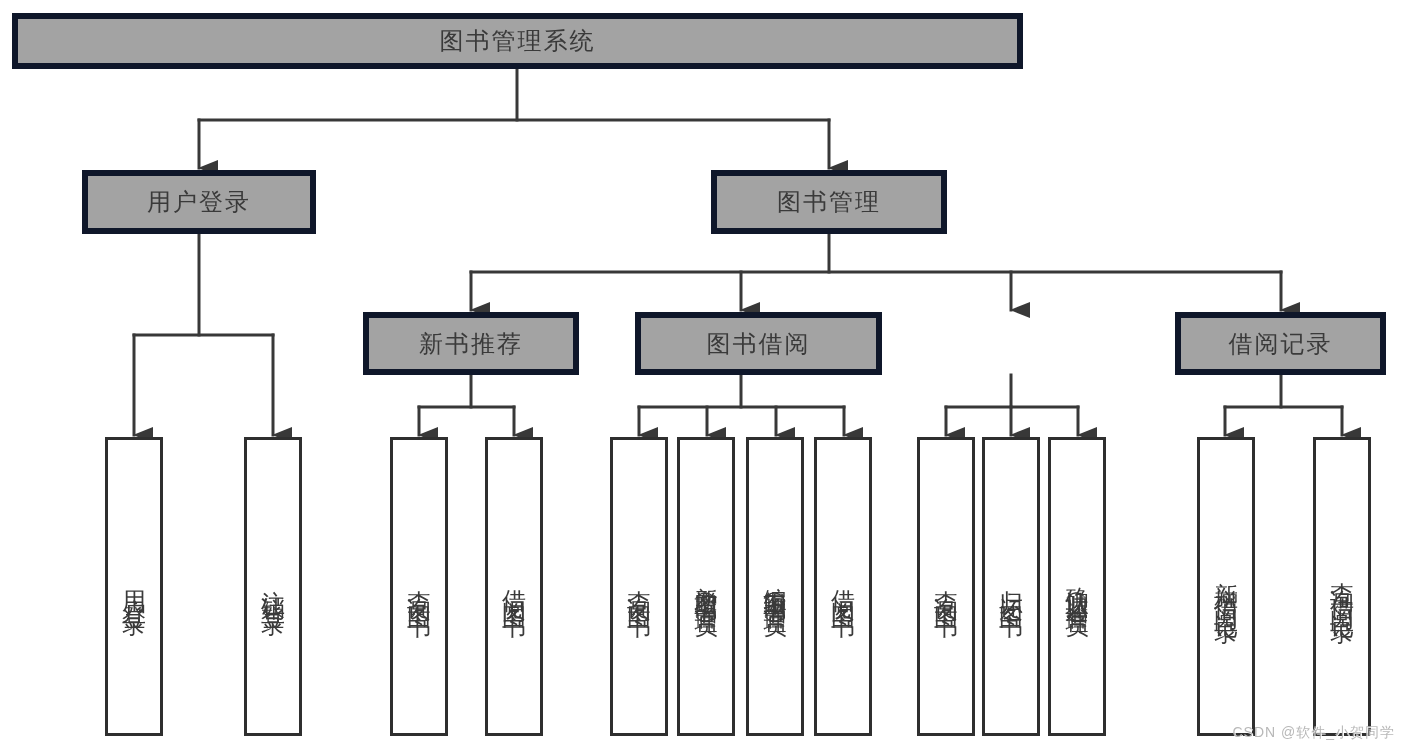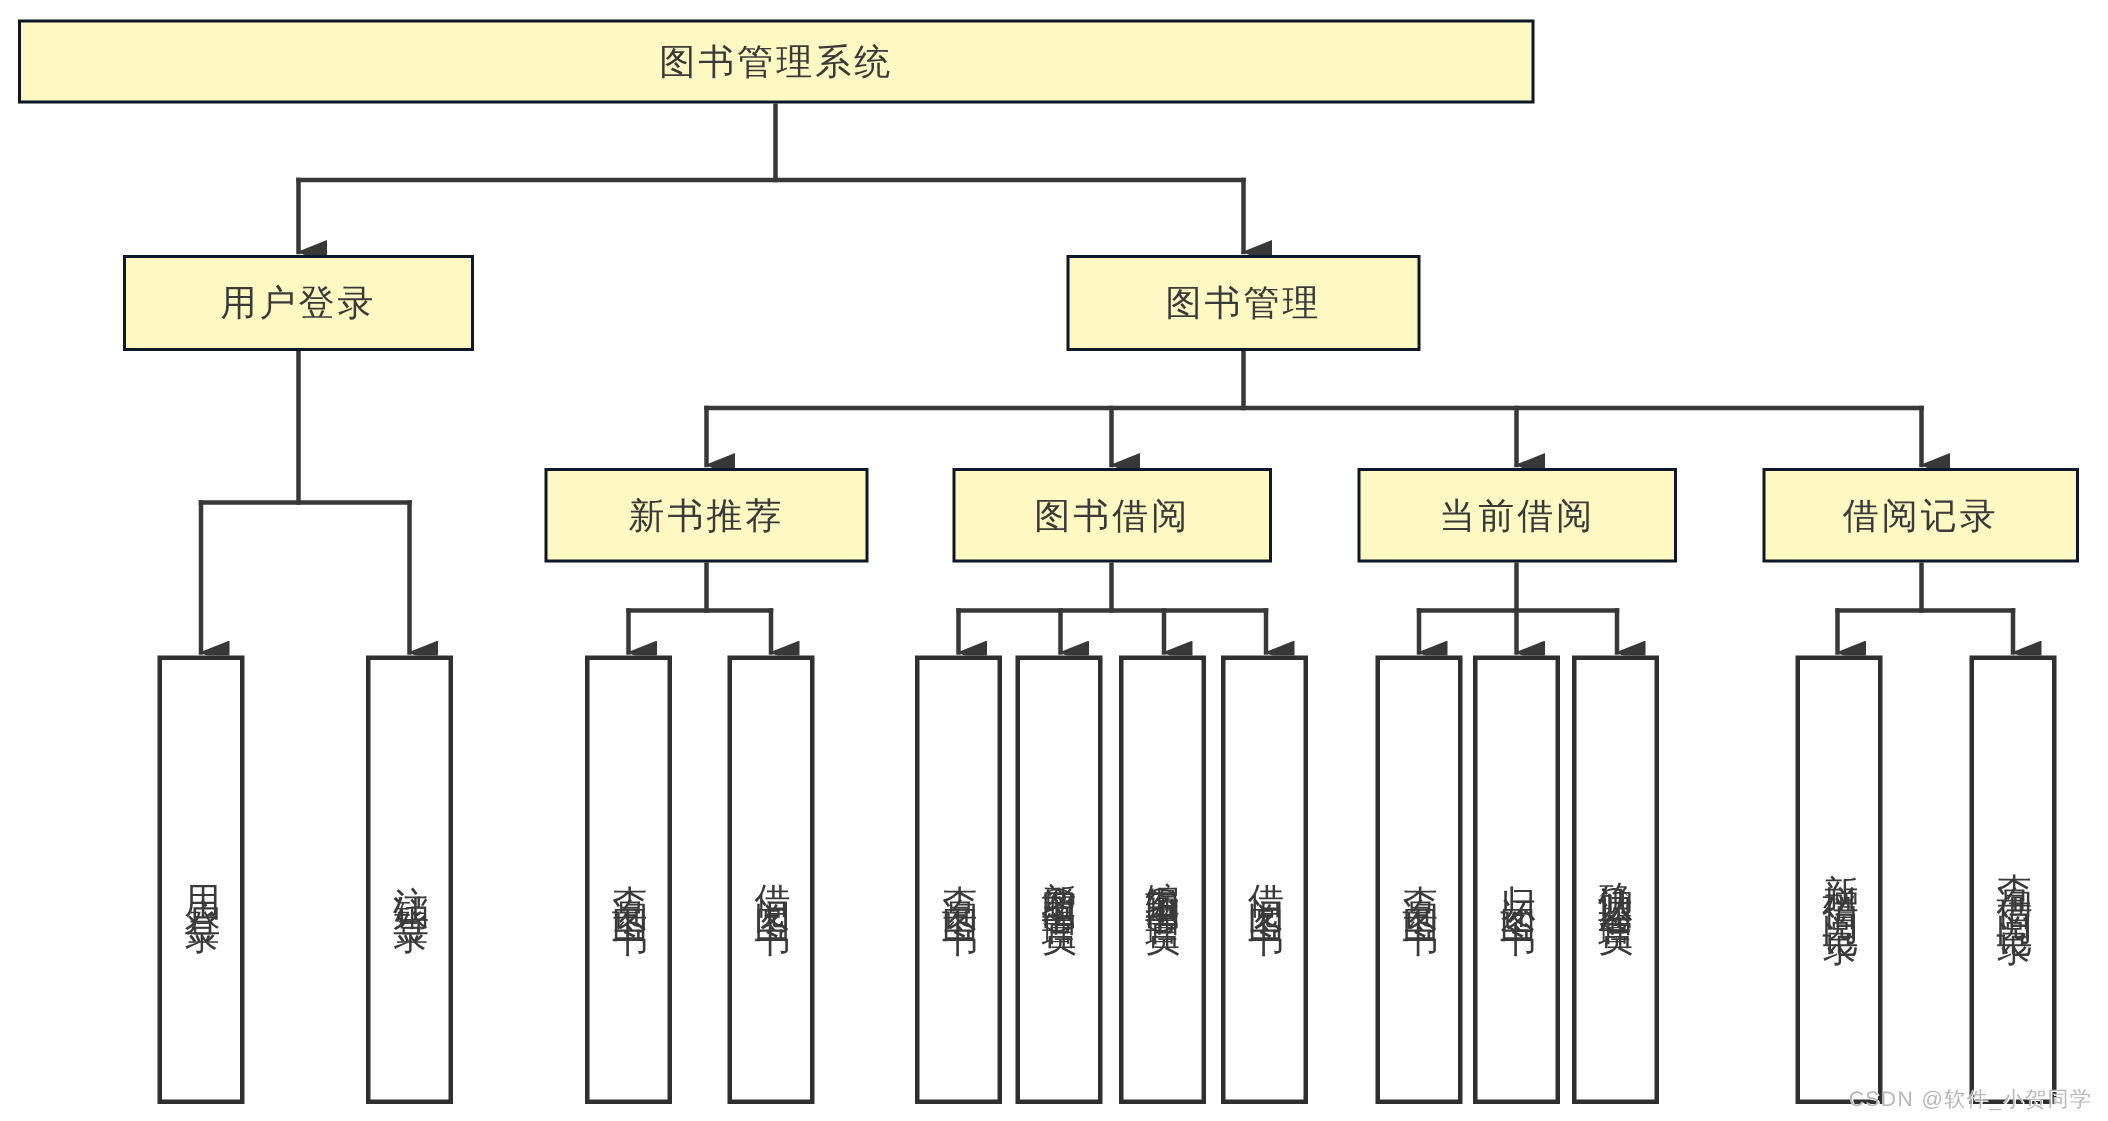--- a/index.html
+++ b/index.html
@@ -15,36 +15,36 @@
   }
   #wires {
     position: absolute;
     left: 0; top: 0;
     width: 1405px; height: 747px;
     z-index: 1;
   }
   .node {
     position: absolute;
     z-index: 2;
-    background: #fef9c3;
-    border: 2px solid #0f172a;
+    background: #a3a3a3;
+    border: 6px solid #0f172a;
     display: flex;
     align-items: center;
     justify-content: center;
     font-size: 24px;
     letter-spacing: 2px;
     color: #3a3a3a;
     white-space: nowrap;
   }
   .root  { left: 12px;  top: 13px;  width: 1011px; height: 56px; }
   .lvl2a { left: 82px;  top: 170px; width: 234px;  height: 64px; }
   .lvl2b { left: 711px; top: 170px; width: 236px;  height: 64px; }
   .lvl3  { top: 312px; height: 63px; }
   .l3a { left: 363px;  width: 216px; }
-  .l3b { left: 635px;  width: 213px; }
+  .l3b { left: 635px;  width: 247px; }
   .l3c { left: 905px;  width: 213px; }
   .l3d { left: 1175px; width: 211px; }
   .leaf {
     position: absolute;
     z-index: 2;
     top: 437px;
     width: 58px;
     height: 299px;
     background: #ffffff;
     border: 3px solid #2f2f2f;
@@ -140,21 +140,20 @@
     </g>
   </svg>
 
   <div class="node root">图书管理系统</div>
 
   <div class="node lvl2a">用户登录</div>
   <div class="node lvl2b">图书管理</div>
 
   <div class="node lvl3 l3a">新书推荐</div>
   <div class="node lvl3 l3b">图书借阅</div>
-  <div class="node lvl3 l3c">当前借阅</div>
   <div class="node lvl3 l3d">借阅记录</div>
 
   <div class="leaf x1">
     <span>用户登录</span>
   </div>
   <div class="leaf x2">
     <span>注销登录</span>
   </div>
   <div class="leaf x3">
     <span>查询图书</span>

